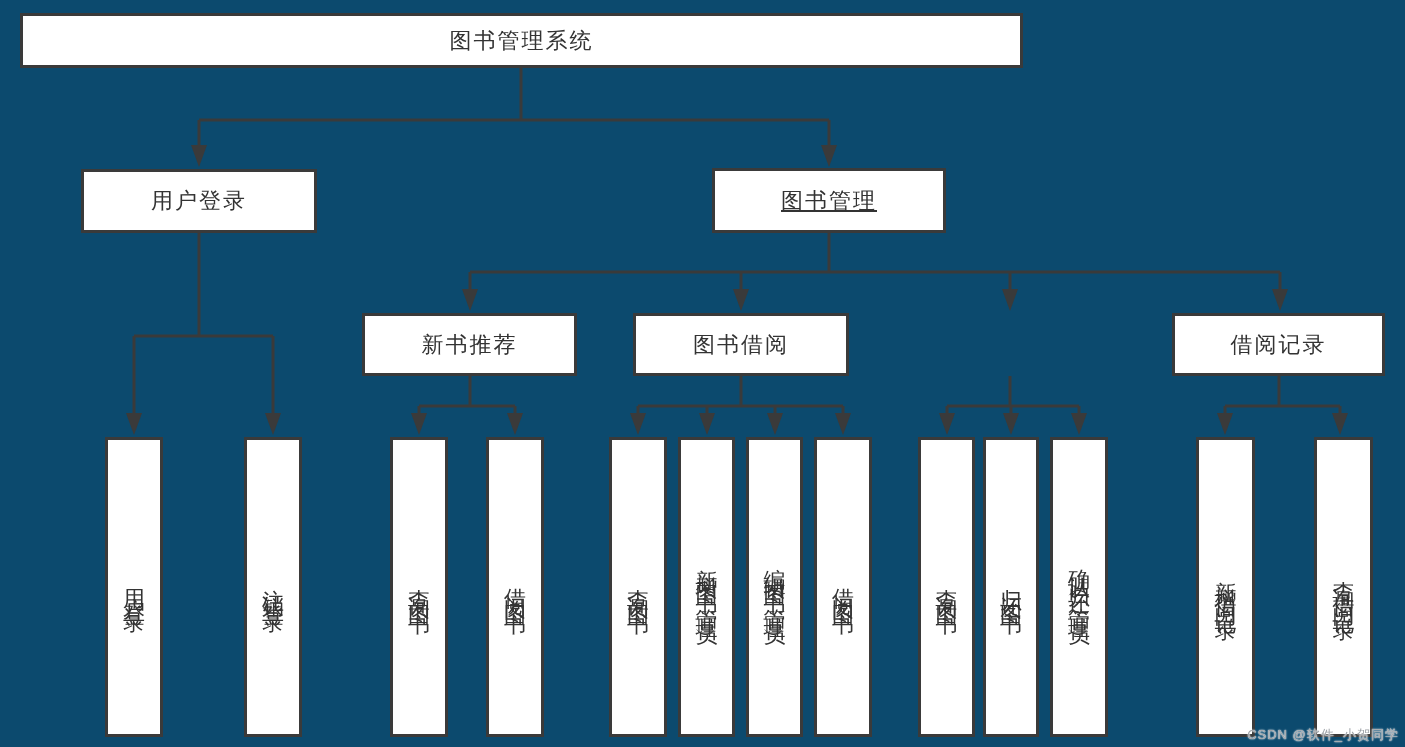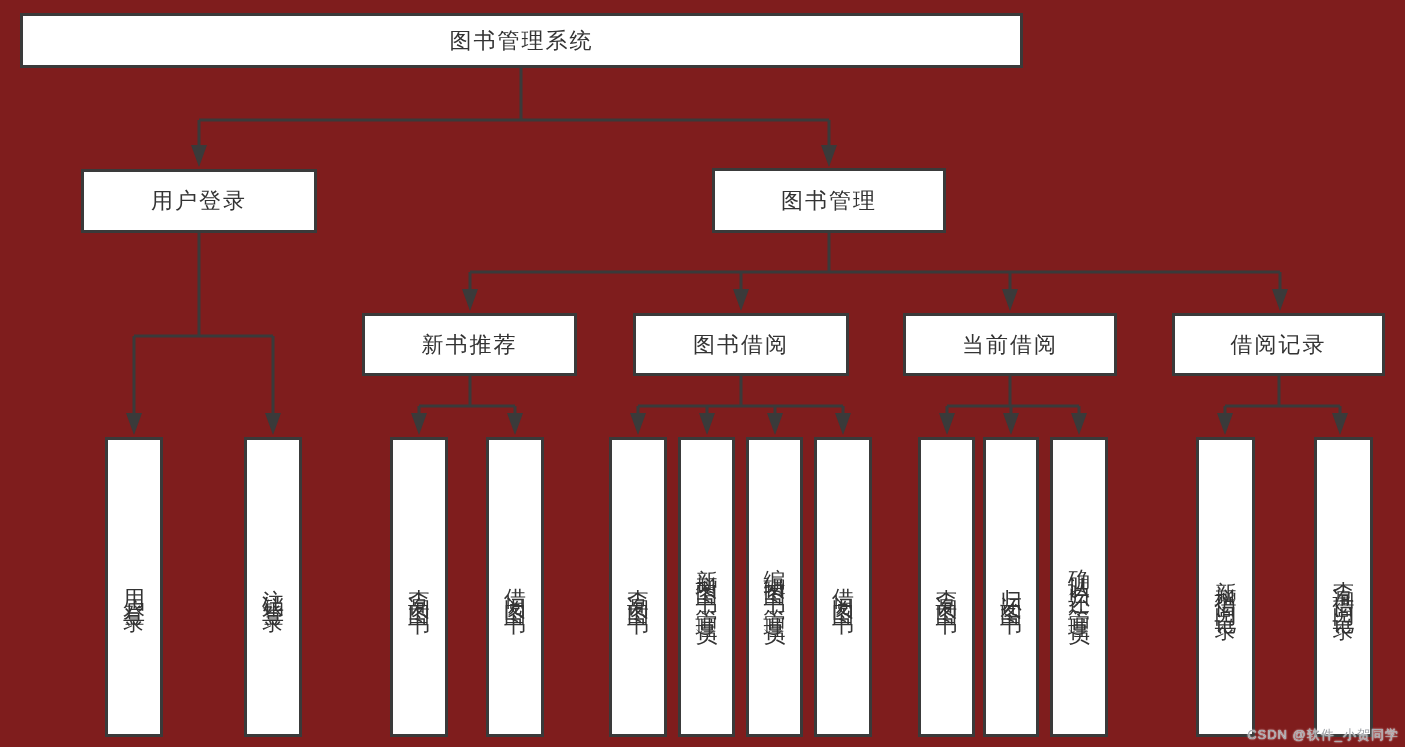--- a/index.html
+++ b/index.html
@@ -4,21 +4,21 @@
 <style>
   html, body {
     margin: 0;
     padding: 0;
     background: #ffffff;
   }
   .canvas {
     position: relative;
     width: 1405px;
     height: 747px;
-    background: #7f1d1d;
+    background: #0c4a6e;
     font-family: "Liberation Sans", "DejaVu Sans", sans-serif;
     overflow: hidden;
   }
   .connectors {
     position: absolute;
     left: 0;
     top: 0;
     width: 1405px;
     height: 747px;
     pointer-events: none;
@@ -137,33 +137,30 @@
     </g>
   </svg>
 
   <div class="node h" style="left:20px; top:13px; width:1003px; height:55px;">
     <span>图书管理系统</span>
   </div>
 
   <div class="node h" style="left:81px; top:169px; width:236px; height:64px;">
     <span>用户登录</span>
   </div>
-  <div class="node h" style="left:712px; top:168px; width:234px; height:65px;">
+  <div class="node h" style="left:712px; top:168px; width:234px; height:65px;text-decoration:underline;">
     <span>图书管理</span>
   </div>
 
   <div class="node h" style="left:362px; top:313px; width:215px; height:63px;">
     <span>新书推荐</span>
   </div>
   <div class="node h" style="left:633px; top:313px; width:216px; height:63px;">
     <span>图书借阅</span>
   </div>
-  <div class="node h" style="left:903px; top:313px; width:214px; height:63px;">
-    <span>当前借阅</span>
-  </div>
   <div class="node h" style="left:1172px; top:313px; width:213px; height:63px;">
     <span>借阅记录</span>
   </div>
 
   <div class="node v" style="left:105px; top:437px; width:58px; height:300px;">
     <span>用户登录</span>
   </div>
   <div class="node v" style="left:244px; top:437px; width:58px; height:300px;">
     <span>注销登录</span>
   </div>

